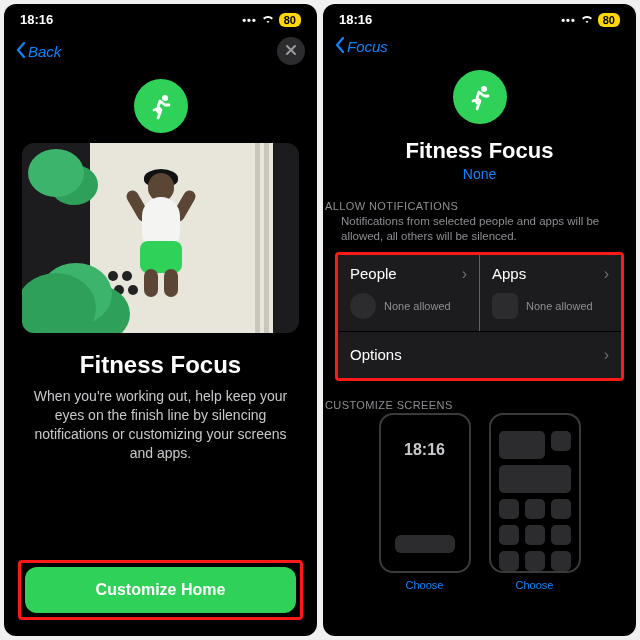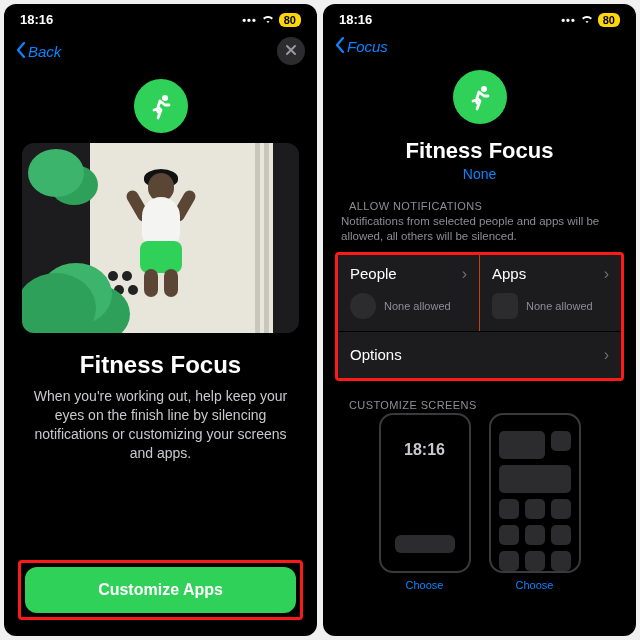--- a/index.html
+++ b/index.html
@@ -119,21 +119,21 @@
     font-weight:600;
     text-align:center;
     border-radius:12px;
     padding: 14px 0;
   }
 
   
   .title-md { font-size: 22px; font-weight:700; text-align:center; margin-top:4px;}
   .edit-link { color:#0a84ff; font-size:14px; text-align:center; margin-top:2px; }
 
-  .section-header { color:#8e8e93; font-size:11px; letter-spacing:0.4px; padding: 18px 26px 2px; text-transform: uppercase; }
+  .section-header { color:#8e8e93; font-size:11px; letter-spacing:0.4px; padding: 18px 2px 2px; text-transform: uppercase; }
   .section-sub { color:#8e8e93; font-size:11.5px; padding: 0 18px 8px; line-height:1.3; }
 
   .notif-box {
     border: 3px solid #ff1a1a;
     margin: 0 12px;
     border-radius:4px;
     overflow:hidden;
   }
   .notif-row { display:flex; }
   .notif-cell {
@@ -226,21 +226,21 @@
         <div class="leg-r"></div>
     </div>
     <div class="weights"></div>
     <div class="bush1"></div>
   </div>
 
   <div class="title-lg">Fitness Focus</div>
   <div class="desc">When you're working out, help keep your eyes on the finish line by silencing notifications or customizing your screens and apps.</div>
 
   <div class="cta-wrap">
-    <div class="cta-btn">Customize Apps</div>
+    <div class="cta-btn">Customize Home</div>
   </div>
 </div>
 
 <div class="phone">
   <div class="statusbar">
     <span>18:16</span>
     <div class="status-right">
       <span class="dots">•••</span>
       <span class="wifi-icon">
         <svg width="14" height="10" viewBox="0 0 14 10">

